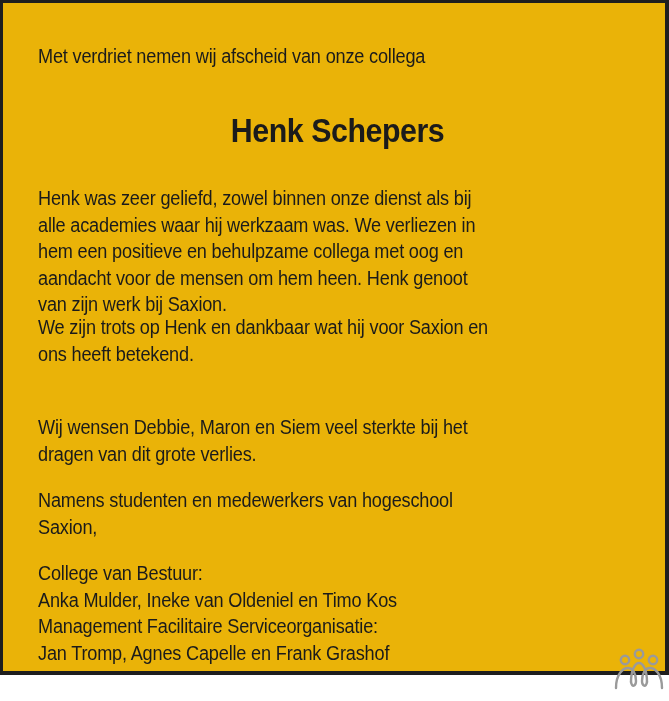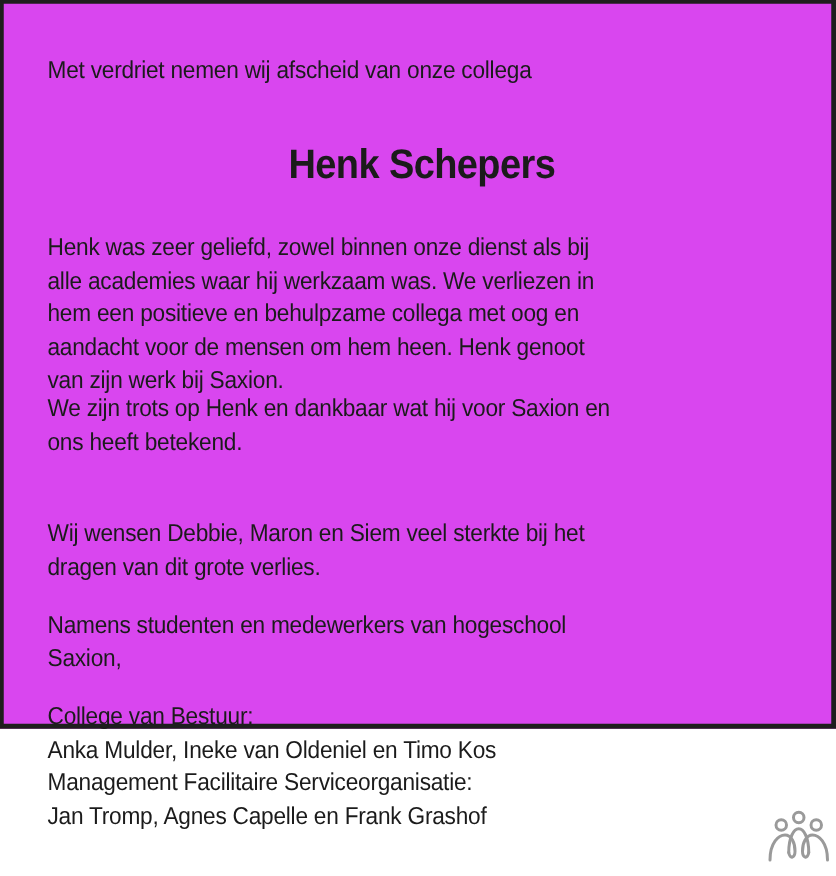--- a/index.html
+++ b/index.html
@@ -1,25 +1,25 @@
 <!DOCTYPE html>
 <html><head>
   <meta charset="utf-8">
   <style>
     html, body { margin: 0; padding: 0; background: #ffffff; }
     body { width: 669px; height: 701px; position: relative; overflow: hidden; }
     .frame {
       position: absolute; left: 0; top: 0;
-      width: 669px; height: 583px;
+      width: 669px; height: 675px;
       box-sizing: border-box;
       border-top: 3px solid #1e1e1e;
       border-left: 3px solid #1e1e1e;
       border-right: 4px solid #1e1e1e;
       border-bottom: 4px solid #1e1e1e;
-      background: #d946ef;
+      background: #eab308;
     }
     .txt {
       position: absolute; left: 35px;
       font-family: "Liberation Sans", sans-serif;
       font-size: 19.5px; color: #1b1b1b;
       line-height: 26.5px;
       letter-spacing: -0.2px;
       white-space: nowrap;
       transform: scaleX(0.93);
       transform-origin: left top;

